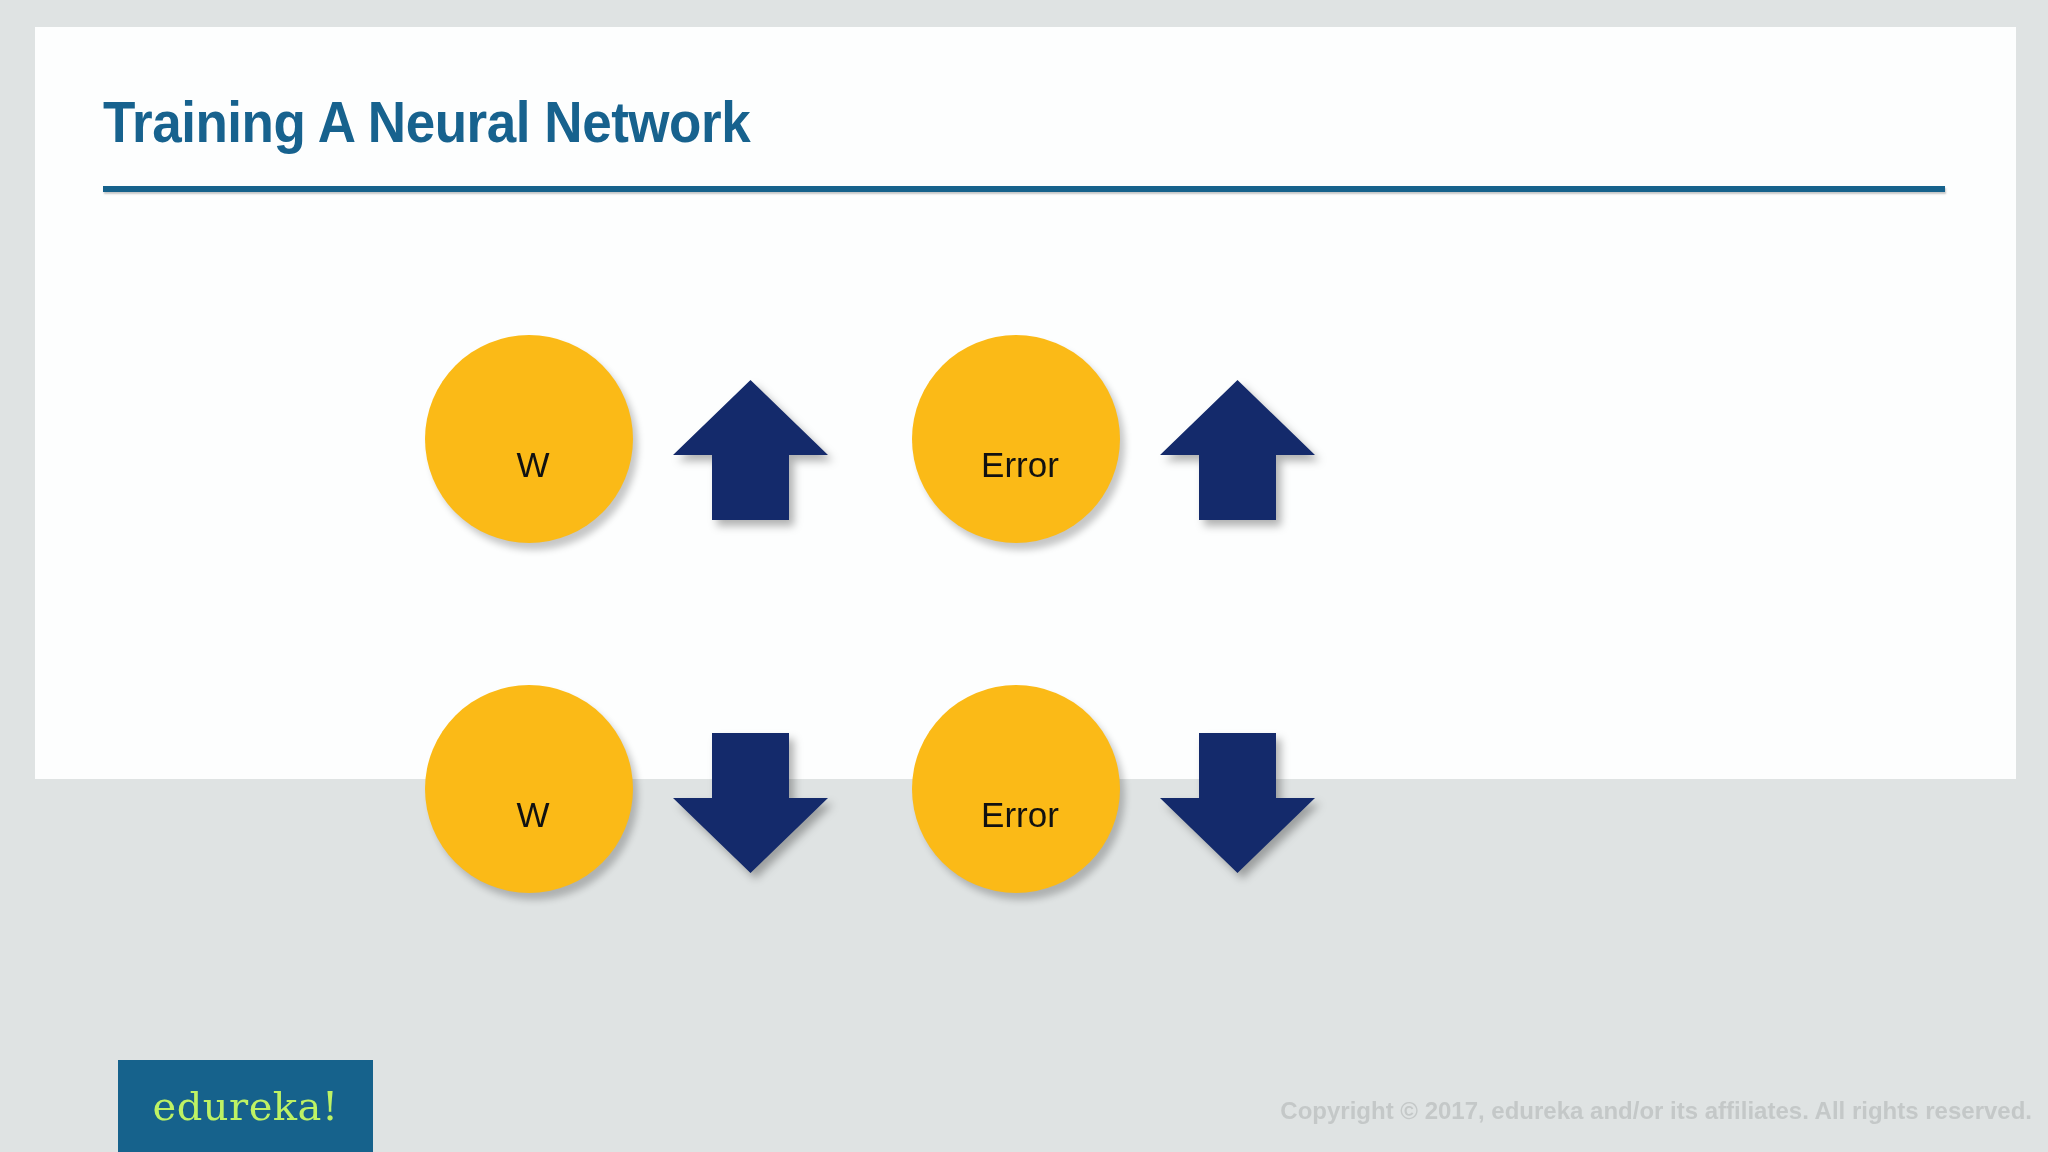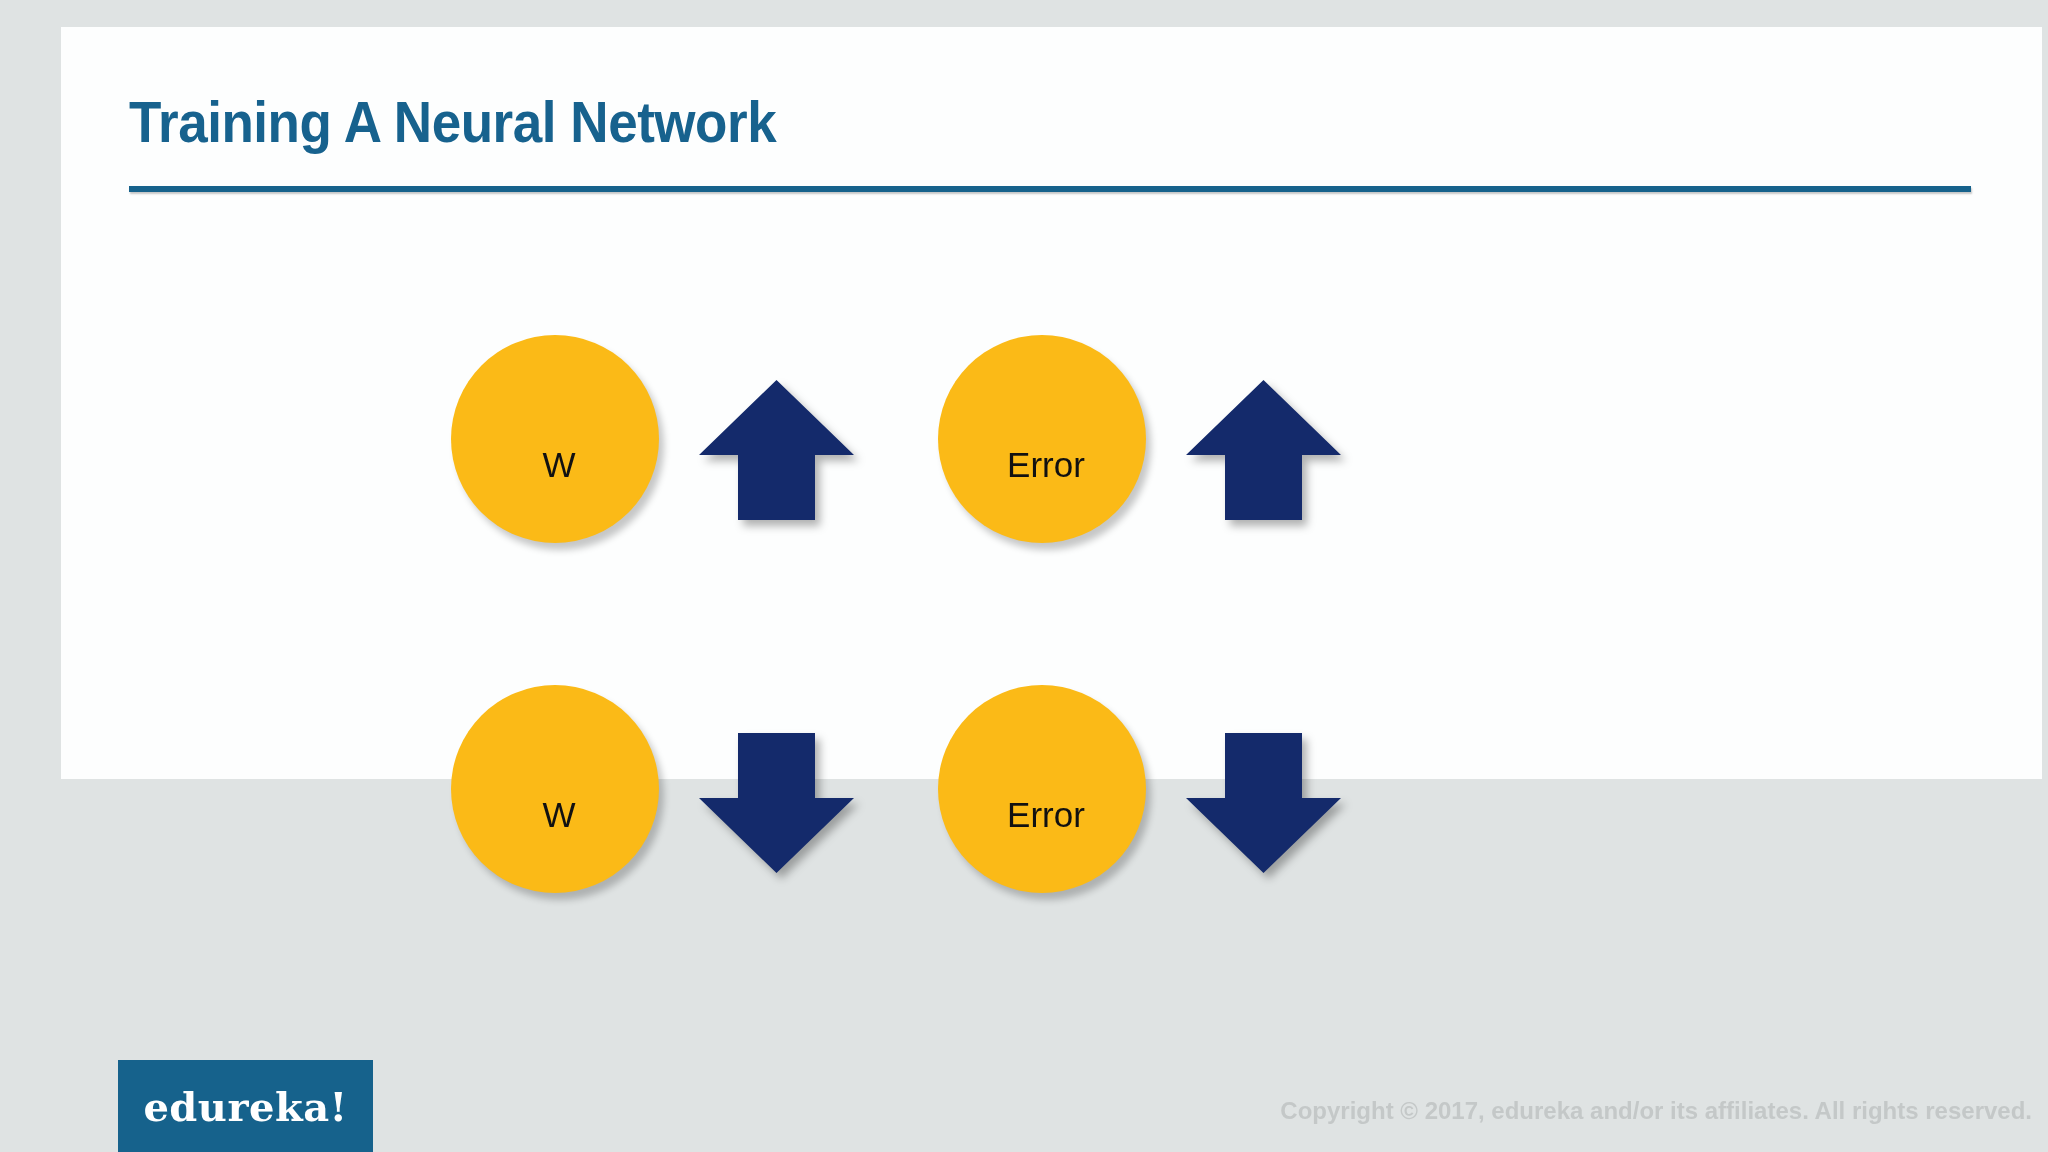--- a/index.html
+++ b/index.html
@@ -18,21 +18,20 @@
 
   
   #slide {
     position: absolute;
     left: 35px;
     top: 27px;
     width: 1981px;
     height: 752px;
     background: #fdfefe;
     overflow: visible;
-    margin-left: 26px;
   }
 
   
   #title {
     position: absolute;
     left: 68px;
     top: 62px;
     font-family: "Liberation Sans", sans-serif;
     font-size: 57px;
     font-weight: bold;
@@ -106,22 +105,22 @@
     width: 255px;
     height: 92px;
     background: #16628c;
     display: flex;
     align-items: center;
     justify-content: center;
   }
   #logo-text {
     font-family: "DejaVu Serif", serif;
     font-size: 40px;
-    font-weight: bold;
-    color: #ffffff;
+    font-weight: normal;
+    color: #bef264;
     letter-spacing: 0.5px;
   }
   #copyright {
     position: absolute;
     right: 16px;
     top: 1097px;
     font-family: "Liberation Sans", sans-serif;
     font-size: 24px;
     color: #c4c8c8;
     white-space: nowrap;

